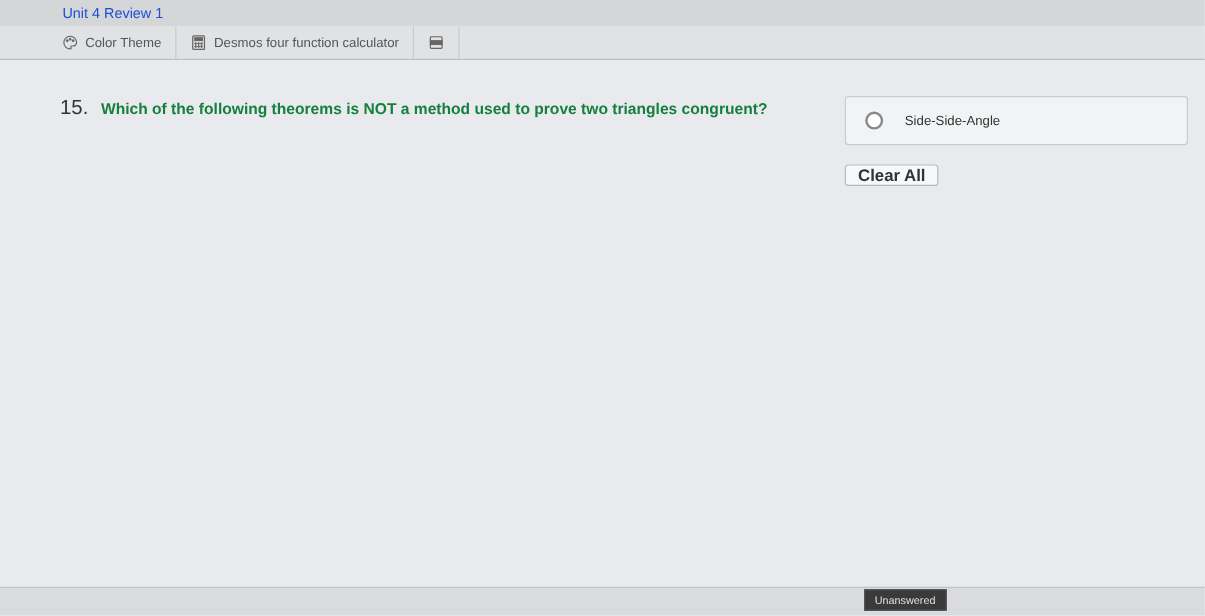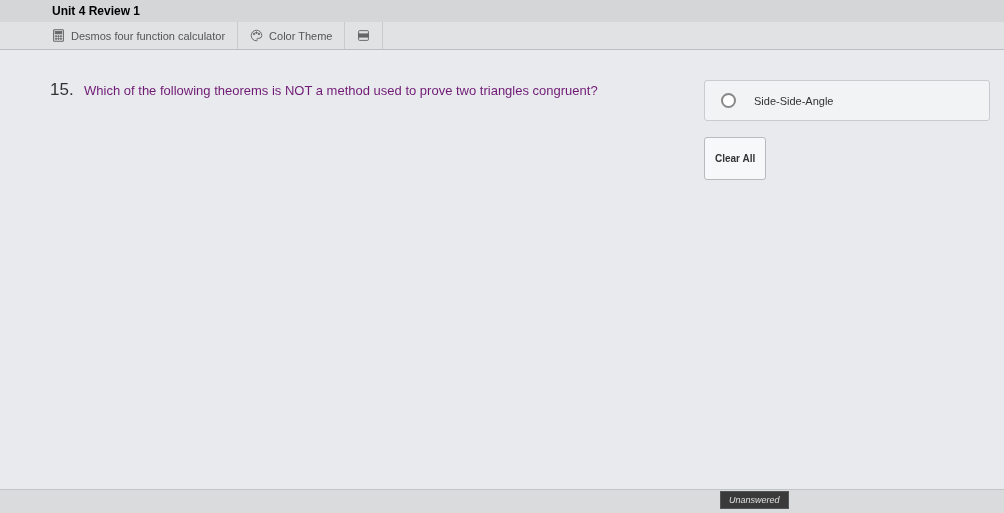--- a/index.html
+++ b/index.html
@@ -7,22 +7,22 @@
       font-family: Arial, Helvetica, sans-serif;
       background: #e8eaed;
       width: 1004px;
       height: 513px;
       overflow: hidden;
       position: relative;
     }
     .page-title {
       padding: 4px 0 4px 52px;
       font-size: 12px;
-      color: #000000;
-      font-weight: 700;
+      color: #1d4ed8;
+      font-weight: 400;
       background: #d4d6d8;
     }
     .toolbar {
       display: flex;
       align-items: stretch;
       background: #e0e2e4;
       border-bottom: 1px solid #bcbec1;
       padding-left: 40px;
       height: 28px;
     }
@@ -46,22 +46,23 @@
       flex: 1;
     }
     .question-number {
       font-size: 17px;
       color: #333;
       display: inline;
       margin-right: 6px;
     }
     .question-text {
       font-size: 13px;
-      color: #701a75;
+      color: #15803d;
       display: inline;
+      font-weight: bold;
     }
     .answers-col {
       width: 290px;
       display: flex;
       flex-direction: column;
       gap: 12px;
       padding-right: 4px;
     }
     .answer-option {
       display: flex;
@@ -82,78 +83,77 @@
       border-radius: 50%;
       flex-shrink: 0;
       background: #fff;
     }
     .clear-all {
       align-self: flex-start;
       margin-top: 4px;
       background: #f7f8f9;
       border: 1px solid #b8babd;
       border-radius: 3px;
-      padding: 15px 10px;
-      font-size: 10px;
+      padding: 0 10px;
+      font-size: 14px;
       font-weight: bold;
       color: #333;
       cursor: pointer;
     }
     .status-badge {
       position: absolute;
       bottom: 4px;
       left: 720px;
       background: #3a3a3a;
       color: #e0e0e0;
       font-size: 9px;
       padding: 3px 8px;
       border: 1px solid #555;
-      font-style: italic;
     }
     .bottom-bar {
       position: absolute;
       bottom: 0;
       left: 0;
       right: 0;
       height: 24px;
       background: #d9dbdd;
       border-top: 1px solid #c2c4c6;
     }
   </style>
 </head>
 <body>
 
 <div class="page-title">Unit 4 Review 1</div>
 
 <div class="toolbar">
   <div class="toolbar-item">
     <span class="toolbar-icon">
       <svg viewBox="0 0 16 16">
+          <path d="M8 1.5a6.5 6.5 0 1 0 0 13c1 0 1.3-.8.8-1.5-.5-.7-.2-1.5.8-1.5h1.4A3.5 3.5 0 0 0 14.5 8 6.5 6.5 0 0 0 8 1.5z" fill="none" stroke-width="1.2"></path>
+          <circle cx="5" cy="6" r="1"></circle>
+          <circle cx="8" cy="4.5" r="1"></circle>
+          <circle cx="11" cy="6" r="1"></circle>
+        </svg>
+    </span>
+    <span>Color Theme</span>
+  </div>
+  <div class="toolbar-item">
+    <span class="toolbar-icon">
+      <svg viewBox="0 0 16 16">
           <rect x="2" y="1" width="12" height="14" rx="1" fill="none" stroke-width="1.3"></rect>
           <rect x="4" y="3" width="8" height="3" fill="#666"></rect>
           <circle cx="5" cy="9" r="0.9"></circle>
           <circle cx="8" cy="9" r="0.9"></circle>
           <circle cx="11" cy="9" r="0.9"></circle>
           <circle cx="5" cy="12" r="0.9"></circle>
           <circle cx="8" cy="12" r="0.9"></circle>
           <circle cx="11" cy="12" r="0.9"></circle>
         </svg>
     </span>
     <span>Desmos four function calculator</span>
-  </div>
-  <div class="toolbar-item">
-    <span class="toolbar-icon">
-      <svg viewBox="0 0 16 16">
-          <path d="M8 1.5a6.5 6.5 0 1 0 0 13c1 0 1.3-.8.8-1.5-.5-.7-.2-1.5.8-1.5h1.4A3.5 3.5 0 0 0 14.5 8 6.5 6.5 0 0 0 8 1.5z" fill="none" stroke-width="1.2"></path>
-          <circle cx="5" cy="6" r="1"></circle>
-          <circle cx="8" cy="4.5" r="1"></circle>
-          <circle cx="11" cy="6" r="1"></circle>
-        </svg>
-    </span>
-    <span>Color Theme</span>
   </div>
   <div class="toolbar-item">
     <span class="toolbar-icon">
       <svg viewBox="0 0 16 16">
           <rect x="2" y="2" width="12" height="12" rx="1" fill="none" stroke-width="1.2"></rect>
           <rect x="2" y="6" width="12" height="4" fill="#666"></rect>
         </svg>
     </span>
   </div>
 </div>

